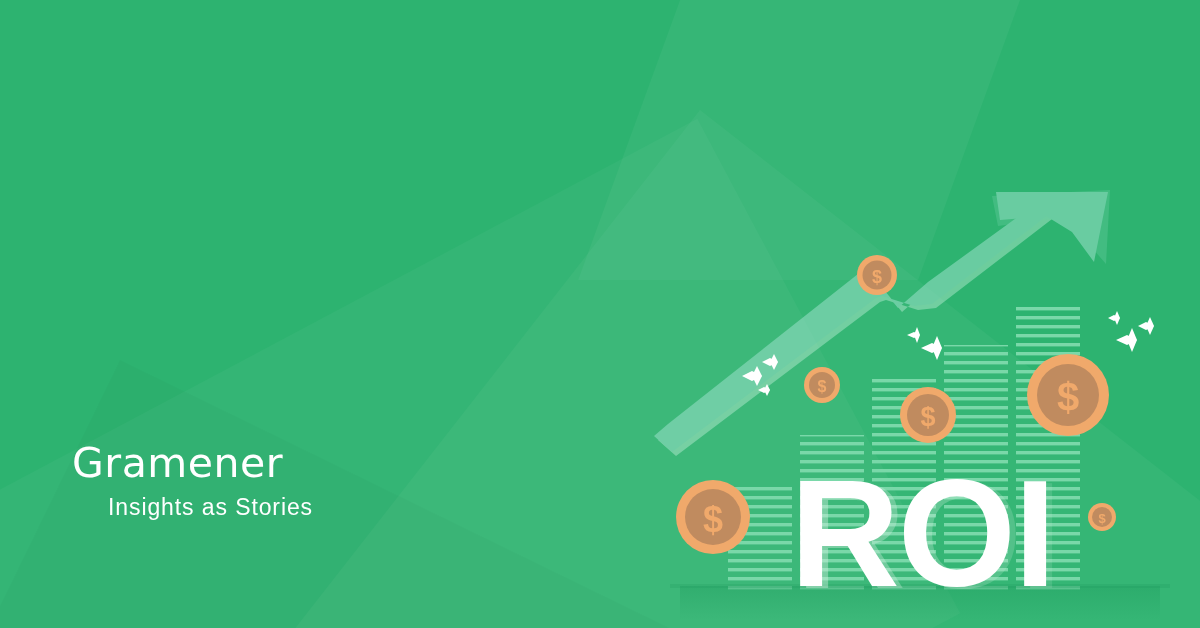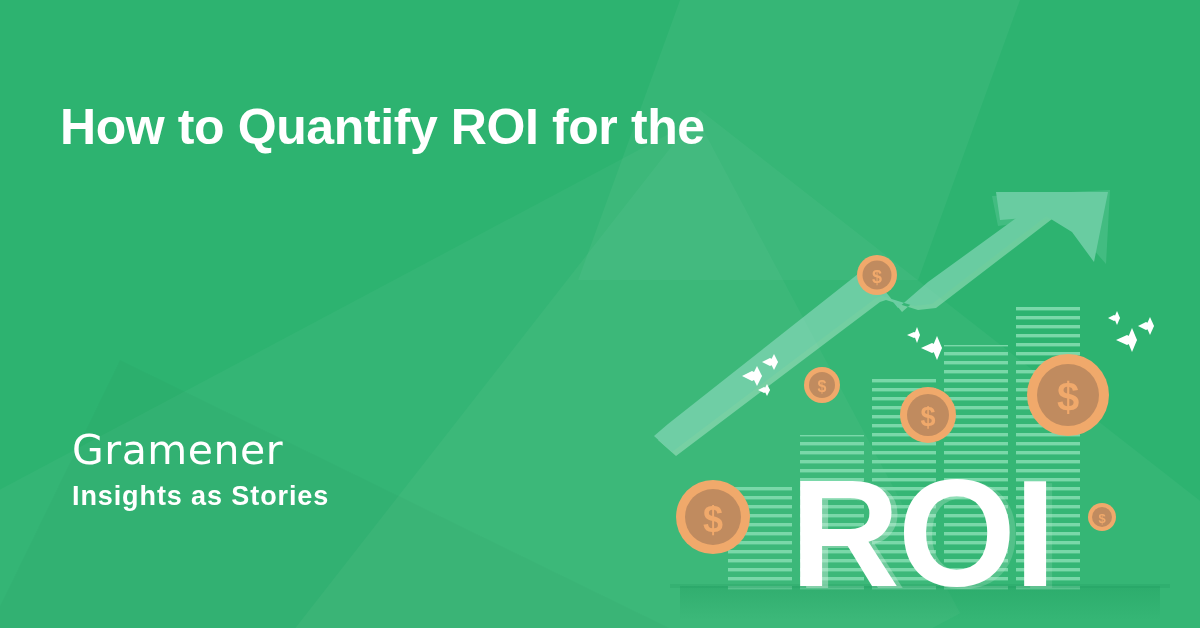--- a/index.html
+++ b/index.html
@@ -78,40 +78,41 @@
   }
   .headline .line {
     display: block;
     white-space: nowrap;
   }
 
   
   .logo-block {
     position: absolute;
     left: 72px;
-    top: 430px;
+    top: 443px;
   }
   .logo-wordmark {
     display: block;
     color: #ffffff;
     font-size: 41px;
     line-height: 1;
     letter-spacing: 0.5px;
     font-weight: normal;
     font-family: "DejaVu Sans", sans-serif;
   }
   .logo-tagline {
     display: block;
     margin-top: 12px;
     color: #ffffff;
-    font-size: 27px;
+    font-size: 23px;
     line-height: 1;
-    font-weight: bold;
+    font-weight: normal;
     letter-spacing: 0.9px;
     font-family: "Liberation Sans", sans-serif;
+    margin-left: 36px;
   }
 
   
   .illustration {
     position: absolute;
     left: 640px;
     top: 190px;
     width: 560px;
     height: 438px;
   }
@@ -123,21 +124,20 @@
 <div id="banner">
 
   <div class="bg-layer">
     <div class="bg-chevron-top"></div>
     <div class="bg-diag-right"></div>
     <div class="bg-vshape"></div>
     <div class="bg-vshape2"></div>
   </div>
 
   <h1 class="headline">
-    <span class="line">How to Quantify ROI for the</span>
   </h1>
 
   <div class="logo-block">
     <span class="logo-wordmark">Gramener</span>
     <span class="logo-tagline">Insights as Stories</span>
   </div>
 
   <div class="illustration">
     <svg width="560" height="438" viewBox="0 0 560 438" xmlns="http://www.w3.org/2000/svg">
       <defs>

